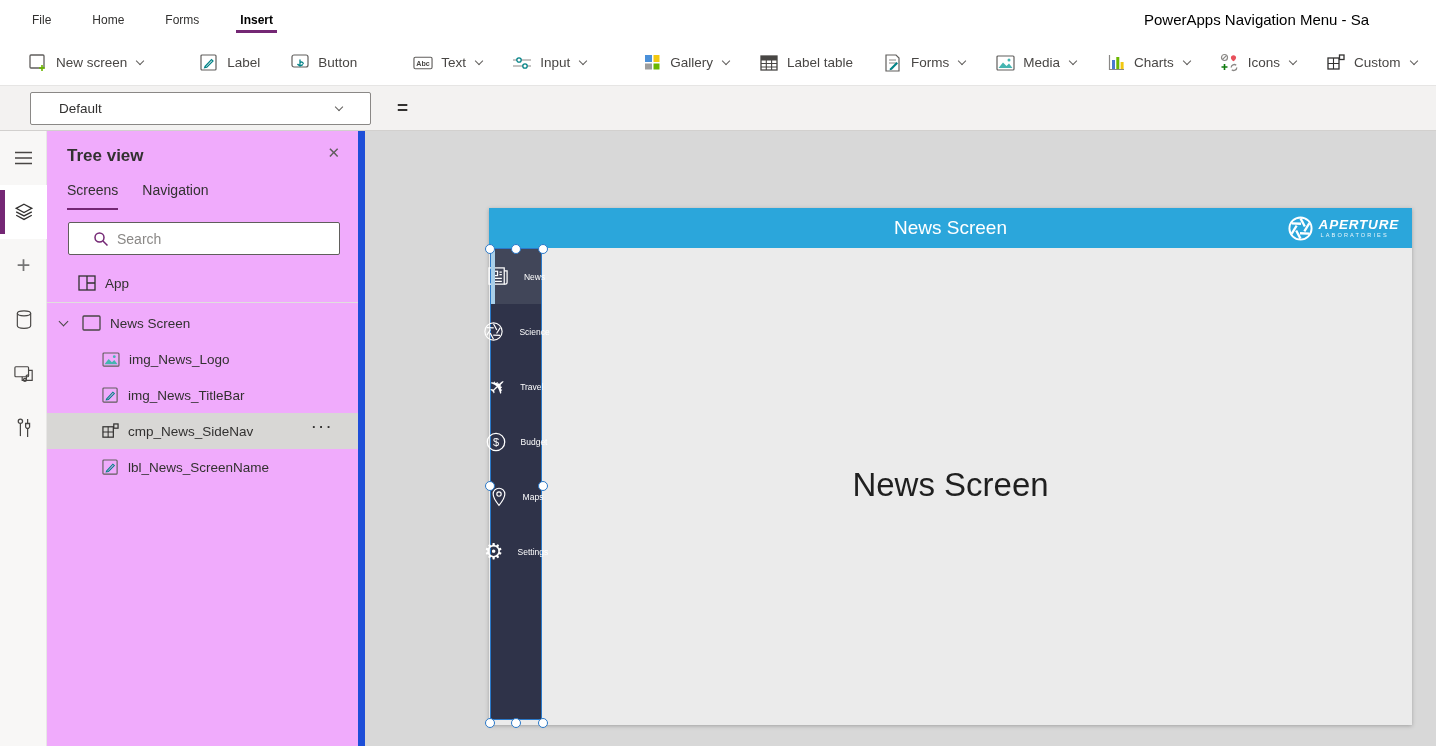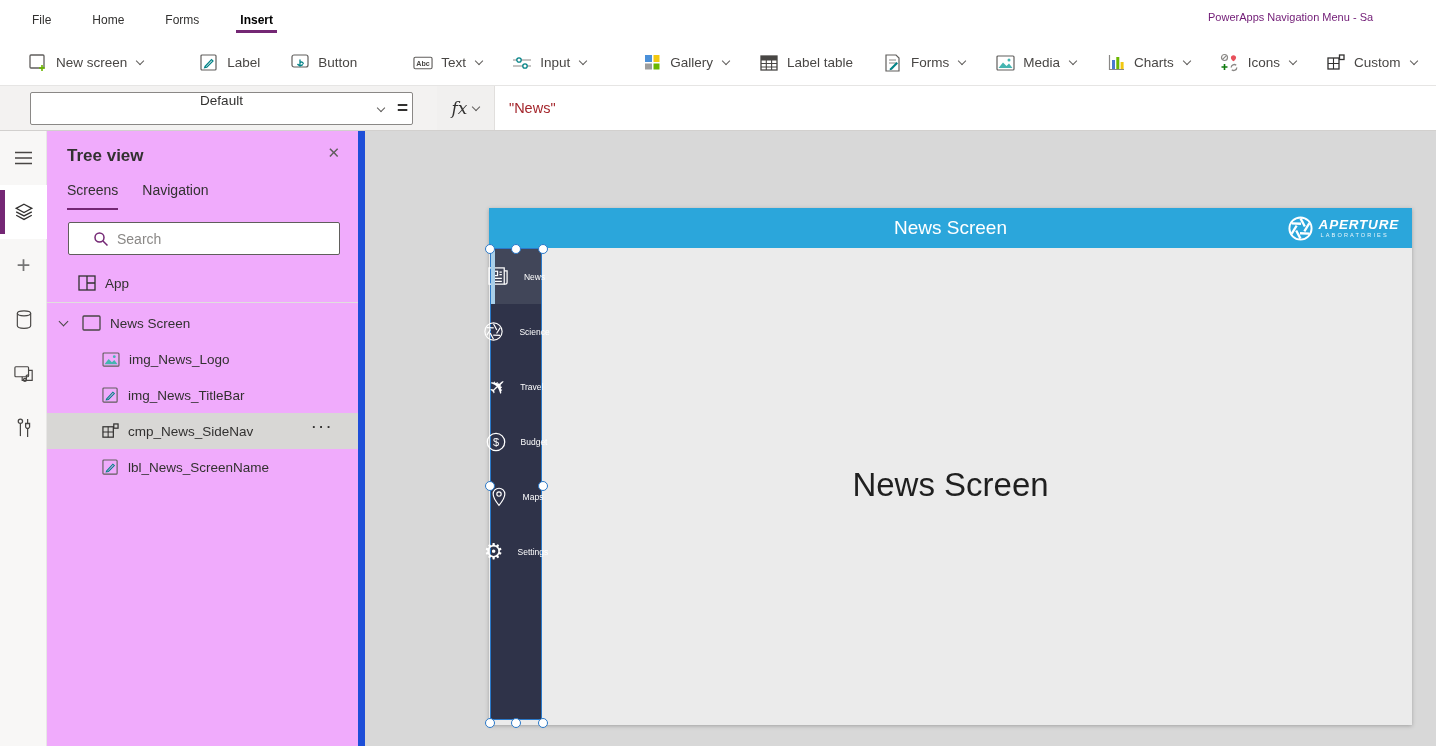--- a/index.html
+++ b/index.html
@@ -6,38 +6,38 @@
   html,body { width:1436px; height:746px; overflow:hidden; background:#fff;
     font-family:"Liberation Sans","DejaVu Sans",sans-serif; color:#323130; }
 
   
   .menubar { position:absolute; left:0; top:0; width:1436px; height:40px; background:#fff;
     display:flex; align-items:center; padding-left:30px; gap:37px; }
   .menu-item { font-size:12px; color:#323130; cursor:pointer; position:relative; padding:9px 2px; }
   .menu-item.active { font-weight:bold; color:#000; }
   .menu-item.active::after { content:""; position:absolute; left:-2px; right:-2px; bottom:3px;
     height:3px; background:#742774; }
-  .app-title { position:absolute; left:1208px; top:11px; font-size:11px; color:#701a75; white-space:nowrap; }
+  .app-title { position:absolute; left:1144px; top:11px; font-size:15px; color:#000000; white-space:nowrap; }
 
   
   .ribbon { position:absolute; left:0; top:40px; width:1436px; height:46px; background:#fff;
     border-bottom:1px solid #e6e5e4; display:flex; align-items:center; padding:0 12px 0 28px; }
   .ritem { display:flex; align-items:center; gap:8px; font-size:13.5px; color:#484644;
     cursor:pointer; white-space:nowrap; margin-right:30px; }
   .ricon { width:20px; height:20px; display:flex; align-items:center; justify-content:center; }
   .rdivider { width:1px; height:30px; background:#e1dfdd; margin:0 26px 0 0; }
   .chev { display:inline-block; width:6px; height:6px; border-right:1.3px solid #605e5c;
     border-bottom:1.3px solid #605e5c; transform:rotate(45deg); margin:-3px 0 0 2px; }
 
   
   .formulabar { position:absolute; left:0; top:86px; width:1436px; height:45px; background:#f3f2f1;
     border-bottom:1px solid #d2d0ce; }
-  .prop-select { position:absolute; left:30px; top:6px; width:383px; height:33px; background:#fff;
+  .prop-select { position:absolute; left:30px; top:6px; width:341px; height:33px; background:#fff;
     border:1px solid #8a8886; border-radius:2px; display:flex; align-items:center;
-    padding:0 28px; font-size:13.5px; color:#323130; cursor:pointer;flex-direction:column; }
+    padding:0 28px; font-size:13.5px; color:#323130; cursor:pointer; }
   .prop-select .chev { margin-left:auto; }
   .equals { position:absolute; left:397px; top:11px; font-size:19px; font-weight:bold; color:#323130; }
   .fx-group { position:absolute; left:437px; top:0; right:0; height:44px; display:flex; }
   .fx-btn { width:58px; background:#f1f0ef; border-right:1px solid #e1dfdd; display:flex;
     align-items:center; justify-content:center; gap:4px; cursor:pointer; }
   .fx-glyph { font-family:"DejaVu Serif",serif; font-style:italic; font-size:17px; color:#323130; }
   .formula-input { flex:1; border:none; outline:none; background:#fff; font-size:14.5px;
     color:#a4262c; padding:0 14px; font-family:"Liberation Sans","DejaVu Sans",sans-serif; }
 
   
@@ -267,27 +267,20 @@
   </div>
 
 </div>
 
 <div class="formulabar">
   <div class="prop-select">
     <span>Default</span>
     <span class="chev"></span>
   </div>
   <div class="equals">=</div>
-  <div class="fx-group">
-    <div class="fx-btn">
-      <span class="fx-glyph">fx</span>
-      <span class="chev"></span>
-    </div>
-    <input class="formula-input" value="&quot;News&quot;" style="">
-  </div>
 </div>
 
 <div class="main">
 
   <div class="rail">
     <div class="rail-item">
       <svg width="19" height="14" viewBox="0 0 19 14">
           <path d="M1 1.5 h17 M1 7 h17 M1 12.5 h17" stroke="#484644" stroke-width="1.6"></path>
         </svg>
     </div>

